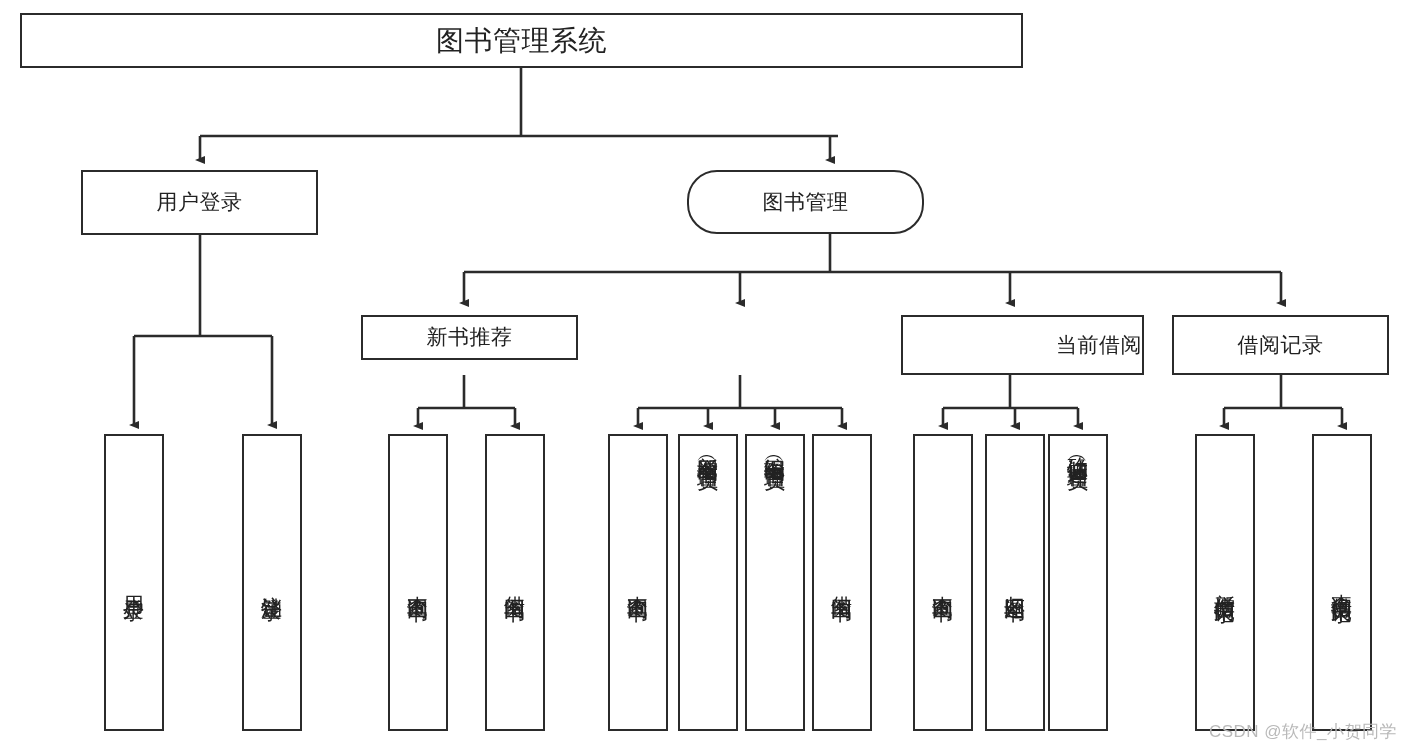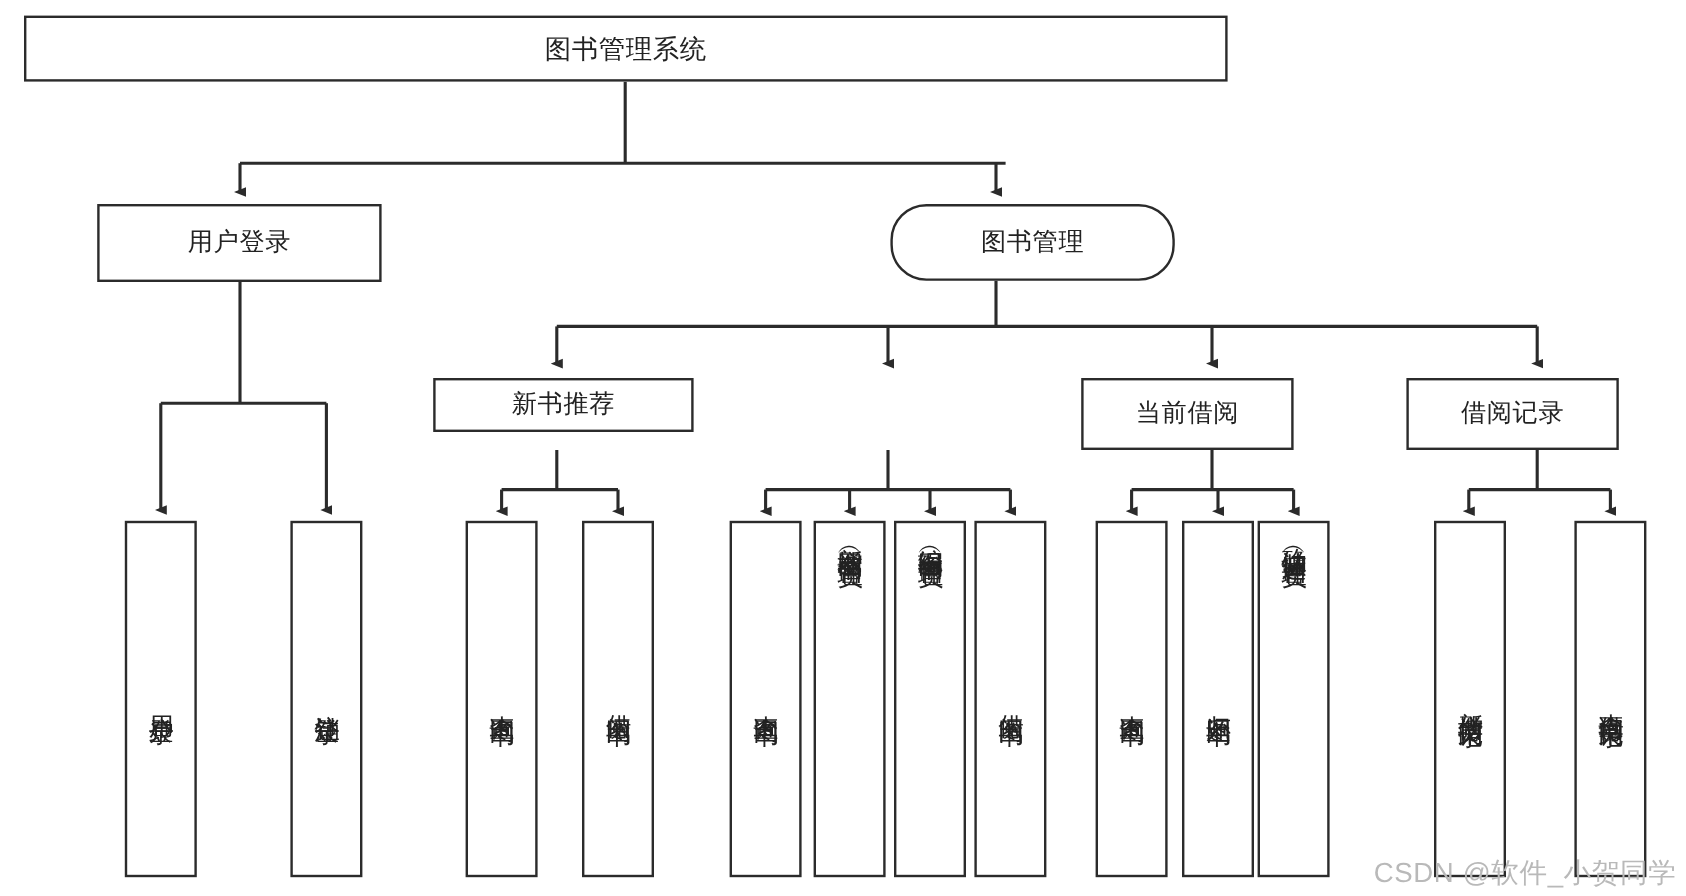--- a/index.html
+++ b/index.html
@@ -33,21 +33,21 @@
     line-height: 1.18;
     white-space: nowrap;
   }
   
   .node.horiz .node-label {
     writing-mode: horizontal-tb;
     font-size: 21px;
     letter-spacing: 0.5px;
   }
   #node-root .node-label {
-    font-size: 22px;
+    font-size: 28px;
   }
   
   .node.vert {
     align-items: flex-start;
     justify-content: center;
     padding-top: 4px;
   }
   .node.vert .node-label {
     writing-mode: vertical-rl;
     text-orientation: upright;
@@ -64,21 +64,21 @@
     left: 0;
     top: 0;
     width: 1405px;
     height: 747px;
     pointer-events: none;
   }
   .watermark {
     position: absolute;
     right: 8px;
     bottom: 4px;
-    font-size: 23px;
+    font-size: 17px;
     color: #b9b9b9;
     white-space: nowrap;
     letter-spacing: 0.5px;
   }
 </style>
 </head>
 <body>
 
 <div id="canvas">
 
@@ -132,31 +132,31 @@
     </g>
   </svg>
 
   <div class="node horiz" id="node-root" style="left:20px; top:13px; width:1003px; height:55px;">
     <span class="node-label">图书管理系统</span>
   </div>
 
   <div class="node horiz" style="left:81px; top:170px; width:237px; height:65px;">
     <span class="node-label">用户登录</span>
   </div>
-  <div class="node horiz" style="left:742px; top:170px; width:237px; height:64px;border-radius:30px;">
+  <div class="node horiz" style="left:687px; top:170px; width:237px; height:64px;border-radius:30px;">
     <span class="node-label">图书管理</span>
   </div>
 
   <div class="node horiz" style="left:361px; top:315px; width:217px; height:45px;">
     <span class="node-label">新书推荐</span>
   </div>
-  <div class="node horiz" style="left:901px; top:315px; width:177px; height:60px;">
+  <div class="node horiz" style="left:901px; top:315px; width:243px; height:60px;justify-content:flex-end;">
     <span class="node-label">当前借阅</span>
   </div>
-  <div class="node horiz" style="left:1172px; top:315px; width:177px; height:60px;">
+  <div class="node horiz" style="left:1172px; top:315px; width:217px; height:60px;">
     <span class="node-label">借阅记录</span>
   </div>
 
   <div class="node vert centered" style="left:104px; top:434px; width:60px; height:297px;">
     <span class="node-label">用户登录</span>
   </div>
   <div class="node vert centered" style="left:242px; top:434px; width:60px; height:297px;">
     <span class="node-label">注销登录</span>
   </div>
 

